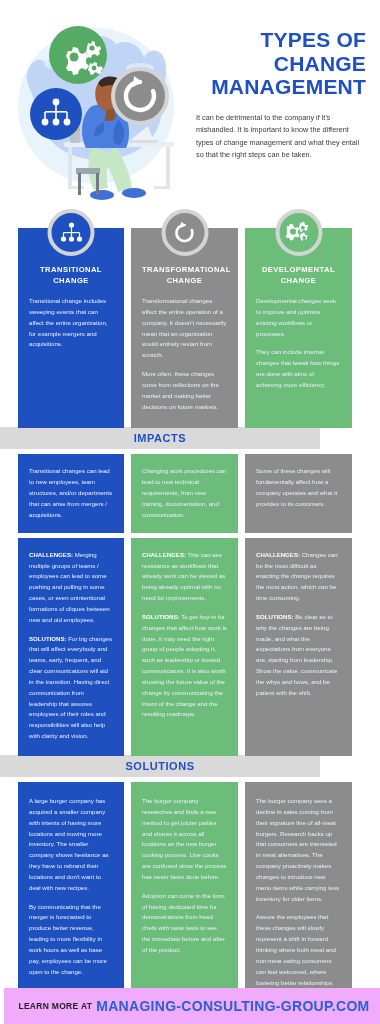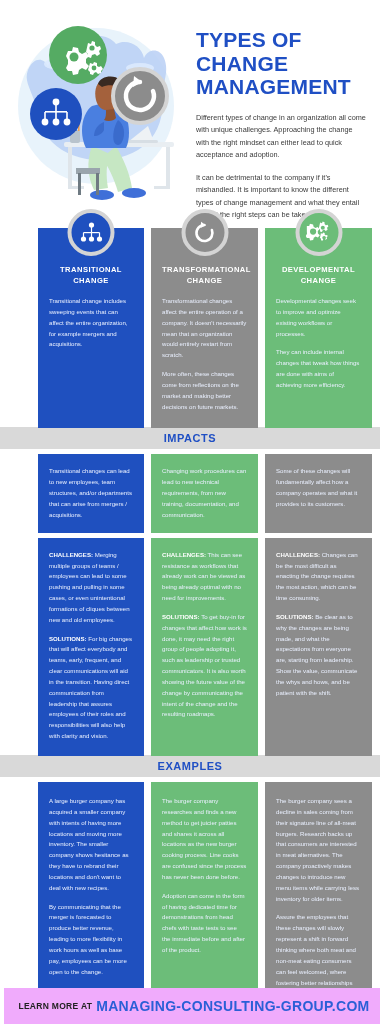--- a/index.html
+++ b/index.html
@@ -13,32 +13,32 @@
   }
   .page { width:380px; height:1024px; position:relative; background:#fff; }
 
   
   .header { display:flex; height:218px; padding:10px 0 0 0; }
   .hero-art { width:192px; height:208px; position:relative; flex:0 0 192px; }
   .hero-art svg { position:absolute; top:0; left:0; }
   .header-text { flex:1; padding:18px 14px 0 4px; }
   .title {
     font-size:21px; font-weight:bold; line-height:1.12;
-    color:#1f4fc4; letter-spacing:.2px; text-transform:uppercase;
+    color:#1f4fc4; letter-spacing:.2px; text-transform:uppercase;text-align:right;
   }
   .intro { margin-top:13px; }
   .intro p { font-size:7.3px; line-height:1.72; color:#3b3b3b; }
   .intro p + p { margin-top:10px; }
 
   
   .cols {
     display:grid;
     grid-template-columns:106px 107px 107px;
     column-gap:7px;
-    padding-left:38px;
+    padding-left:18px;
   }
   .card { position:relative; }
   .card.blue  { background:#1f50bf; }
   .card.green { background:#6cbd79; }
   .card.gray  { background:#8c8c8c; }
   .card p { font-size:6.1px; line-height:1.78; color:#ffffff; }
   .card p.dim { color:#eaf0ff; }
   .card p + p { margin-top:8px; }
   .card b { font-weight:bold; color:#ffffff; }
 
@@ -53,21 +53,21 @@
   .badge.blue  { background:#1f50bf; }
   .badge.green { background:#6cbd79; }
   .badge.gray  { background:#8c8c8c; }
   .card-title {
     font-size:7.6px; font-weight:bold; color:#fff; text-align:center;
     letter-spacing:.45px; line-height:1.45; margin-bottom:10px;
   }
 
   
   .band {
-    width:380px; height:22px; background:#d9d9d9;
+    width:320px; height:22px; background:#d9d9d9;
     display:flex; align-items:center; justify-content:center;
     margin-top:-1px;
   }
   .band span {
     font-size:11px; font-weight:bold; color:#1f4fc4; letter-spacing:.55px;
   }
 
   
   .impacts { margin-top:5px; }
   .impacts .card { padding:12px 11px; min-height:70px; }
@@ -167,21 +167,20 @@
             <path d="M45 101h22v1.6H45z"></path>
             <path d="M44.2 102h1.6v7h-1.6zM55.2 102h1.6v7h-1.6zM66.2 102h1.6v7h-1.6z"></path>
           </g>
         </g>
       </svg>
     </div>
 
     <div class="header-text">
       <div class="title">TYPES OF CHANGE MANAGEMENT</div>
       <div class="intro">
-        <p>Different types of change in an organization all come with unique challenges. Approaching the change with the right mindset can either lead to quick acceptance and adoption.</p>
         <p>It can be detrimental to the company if it's mishandled. It is important to know the different types of change management and what they entail so that the right steps can be taken.</p>
       </div>
     </div>
   </div>
 
   <div class="cols types">
 
     <div class="card blue">
       <div class="badge blue">
         <svg width="26" height="26" viewBox="0 0 26 26">
@@ -257,21 +256,21 @@
       <p class="dim"><b>CHALLENGES:</b><span> This can see resistance as workflows that already work can be viewed as being already optimal with no need for improvements.</span></p>
       <p class="dim"><b>SOLUTIONS:</b><span> To get buy-in for changes that affect how work is done, it may need the right group of people adopting it, such as leadership or trusted communicators. It is also worth showing the future value of the change by communicating the intent of the change and the resulting roadmaps.</span></p>
     </div>
     <div class="card gray">
       <p class="dim"><b>CHALLENGES:</b><span> Changes can be the most difficult as enacting the change requires the most action, which can be time consuming.</span></p>
       <p class="dim"><b>SOLUTIONS:</b><span> Be clear as to why the changes are being made, and what the expectations from everyone are, starting from leadership. Show the value, communicate the whys and hows, and be patient with the shift.</span></p>
     </div>
   </div>
 
   <div class="band">
-    <span>EXAMPLES</span>
+    <span>SOLUTIONS</span>
   </div>
   <div class="cols examples">
     <div class="card blue">
       <p class="dim">A large burger company has acquired a smaller company with intents of having more locations and moving more inventory. The smaller company shows hesitance as they have to rebrand their locations and don't want to deal with new recipes.</p>
       <p class="dim">By communicating that the merger is forecasted to produce better revenue, leading to more flexibility in work hours as well as base pay, employees can be more open to the change.</p>
     </div>
     <div class="card green">
       <p class="dim">The burger company researches and finds a new method to get juicier patties and shares it across all locations as the new burger cooking process. Line cooks are confused since the process has never been done before.</p>
       <p class="dim">Adoption can come in the form of having dedicated time for demonstrations from head chefs with taste tests to see the immediate before and after of the product.</p>
     </div>

